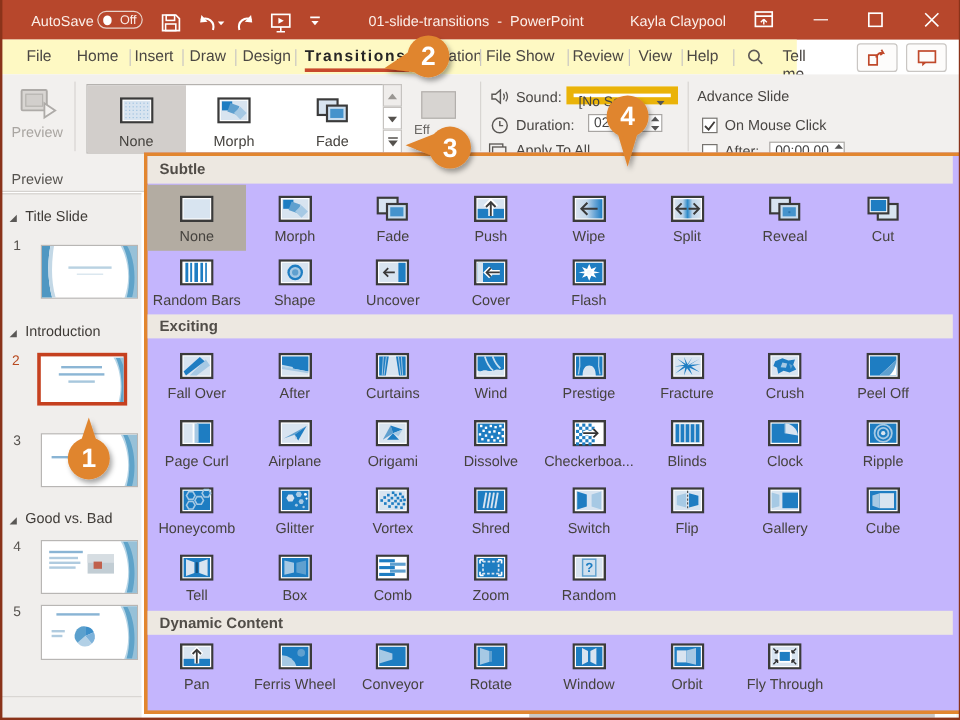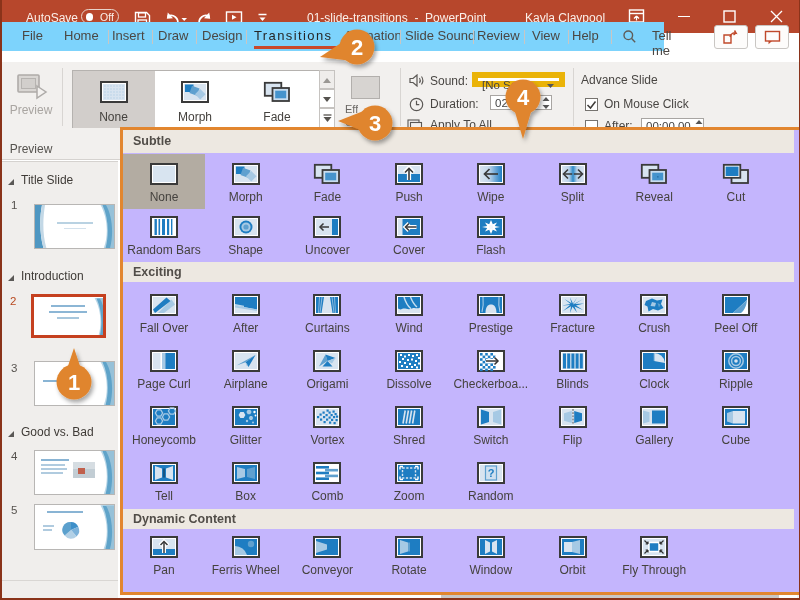--- a/index.html
+++ b/index.html
@@ -1,21 +1,21 @@
 <!DOCTYPE html>
 <html><head><meta charset="utf-8"><style>
 *{margin:0;padding:0;box-sizing:border-box}
 html,body{width:800px;height:600px;overflow:hidden}
 body{font-family:"Liberation Sans",sans-serif;background:#fff;position:relative}
 .a{position:absolute}
 #titlebar{position:absolute;left:0;top:0;width:800px;height:33px;background:#b7472c}
 .tw{position:absolute;color:#fbefe9;font-size:12px}
-#menubar{position:absolute;left:0;top:22px;width:664px;height:29px;background:#7dd3fc}
+#menubar{position:absolute;left:0;top:33px;width:664px;height:29px;background:#fef9c3}
 .tab{position:absolute;top:6px;font-size:13px;color:#4b4743}
-.tab.sel{color:#262626;font-weight:normal;letter-spacing:1.4px}
+.tab.sel{color:#262626;font-weight:bold;letter-spacing:1.4px}
 .rtext{position:absolute;font-size:12px;color:#494643}
 .msep{position:absolute;top:8px;width:1px;height:14px;background:#c9c6c3}
 .btn{position:absolute;top:3px;height:24px;background:#fdfcfb;border:1px solid #c9c6c3;border-radius:3px}
 #ribbon{position:absolute;left:0;top:0;width:800px;height:600px}
 #ribbonbg{position:absolute;left:0;top:62px;width:800px;height:98px;background:#f2f0ee;border-bottom:1px solid #d5d2cf}
 .vsep{position:absolute;top:68px;width:1px;height:58px;background:#d8d5d2}
 .gcell{position:absolute;top:70px;width:82px;text-align:center}
 .glb{margin-top:4px;font-size:12px;color:#45423e;line-height:13px}
 #sidebar{position:absolute;left:0;top:0;width:800px;height:600px;pointer-events:none}
 #sidebarbg{position:absolute;left:0;top:161px;width:118px;height:419px;background:#f0eeec;border-top:1px solid #d5d2cf}
@@ -76,21 +76,21 @@
     </svg>
 </div>
 <div id="menubar">
 <div class="tab" style="left:22px">File</div>
 <div class="tab" style="left:64px">Home</div>
 <div class="tab" style="left:112px">Insert</div>
 <div class="tab" style="left:158px">Draw</div>
 <div class="tab" style="left:202px">Design</div>
 <div class="tab sel" style="left:254px">Transitions</div>
 <div class="tab" style="left:344px;width:57px;overflow:hidden">Animations</div>
-<div class="tab" style="left:405px">Slide Sound</div>
+<div class="tab" style="left:405px">File Show</div>
 <div class="tab" style="left:477px">Review</div>
 <div class="tab" style="left:532px">View</div>
 <div class="tab" style="left:572px">Help</div>
 <div class="msep" style="left:108px"></div>
 <div class="msep" style="left:152px"></div>
 <div class="msep" style="left:196px"></div>
 <div class="msep" style="left:246px"></div>
 <div class="msep" style="left:400px"></div>
 <div class="msep" style="left:473px"></div>
 <div class="msep" style="left:524px"></div>

